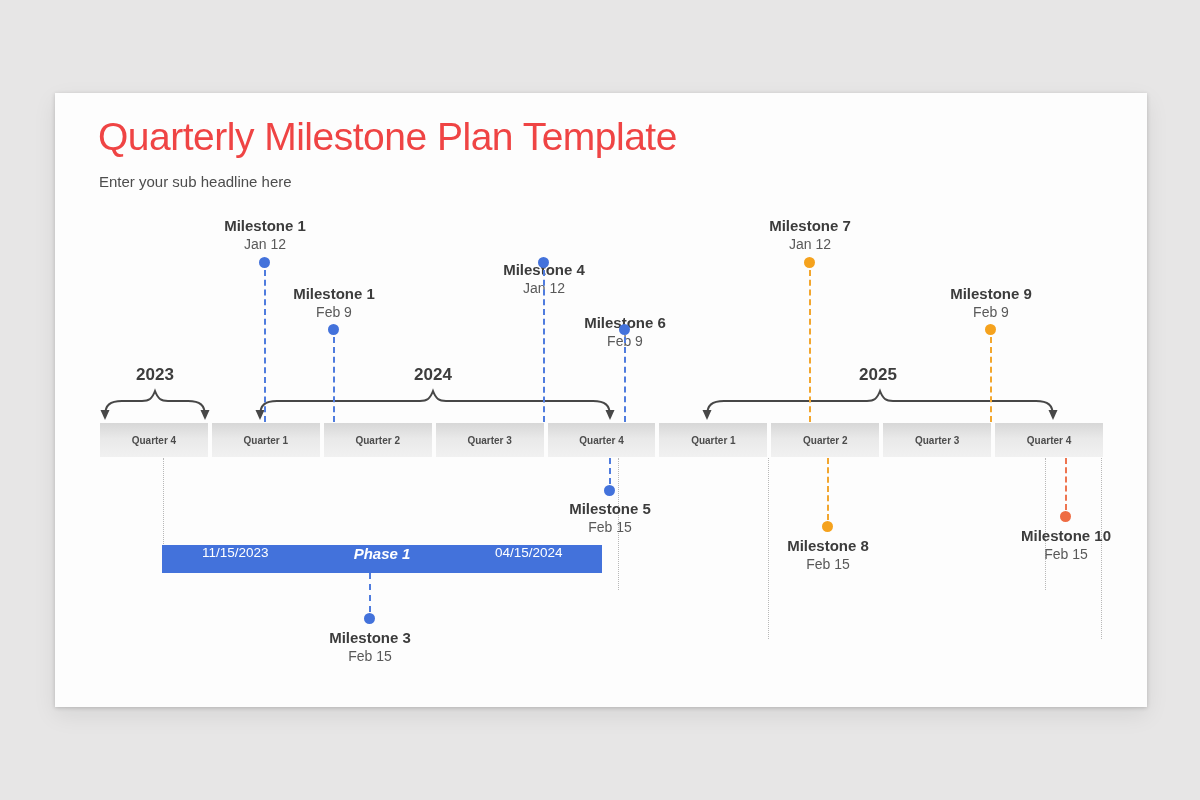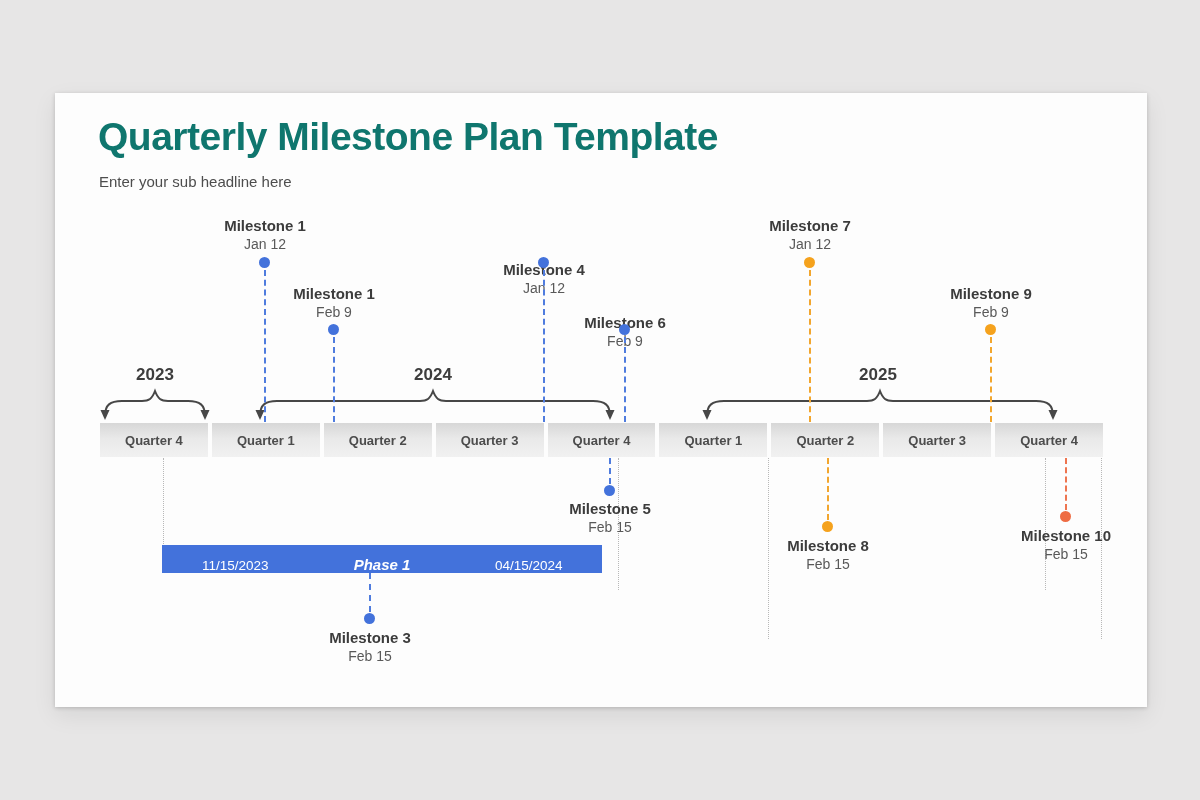--- a/index.html
+++ b/index.html
@@ -9,21 +9,21 @@
     font-family:"Liberation Sans", sans-serif;
     position:relative;overflow:hidden;
   }
   .slide{
     position:absolute;left:55px;top:93px;width:1092px;height:614px;
     background:#fdfdfd;
     box-shadow:0 1px 4px rgba(0,0,0,.18),0 8px 22px rgba(0,0,0,.08);
   }
   .title{
     position:absolute;left:43px;top:22px;margin:0;
-    font-size:39px;font-weight:700;color:#0f766e;letter-spacing:-0.5px;
+    font-size:39px;font-weight:400;color:#ef4444;letter-spacing:-0.5px;
   }
   .subtitle{
     position:absolute;left:44px;top:80px;
     font-size:15px;color:#4d4d4d;
   }
   
   .year{
     position:absolute;top:272px;width:80px;text-align:center;
     font-size:17px;font-weight:bold;color:#3d3d3d;
   }
@@ -32,21 +32,21 @@
   .year-2025{left:783px;}
   .brace{position:absolute;}
   
   .qbar{
     position:absolute;left:45px;top:330px;width:1003px;height:34px;
     display:flex;gap:4px;
   }
   .qcell{
     flex:1;display:flex;align-items:center;justify-content:center;
     background:linear-gradient(180deg,#d7d7d7 0%,#e9e9e9 45%,#f1f1f1 100%);
-    font-size:13px;font-weight:bold;color:#4c4c4c;text-align:center;
+    font-size:10px;font-weight:bold;color:#4c4c4c;text-align:center;
   }
   
   .guide{position:absolute;width:0;border-left:1px dotted #b8b8b8;}
   .g1{left:108px;top:365px;height:88px;}
   .g2{left:563px;top:365px;height:132px;}
   .g3{left:713px;top:365px;height:181px;}
   .g4{left:990px;top:365px;height:132px;}
   .g5{left:1046px;top:365px;height:181px;}
   
   .ms-label{position:absolute;width:150px;text-align:center;}
@@ -55,21 +55,21 @@
   .ms-dot{position:absolute;width:11px;height:11px;border-radius:50%;}
   .ms-line{position:absolute;width:0;}
   .dot-blue{background:#4372DB;}
   .dot-amber{background:#F5A21D;}
   .dot-orange{background:#EE6C43;}
   .line-blue{border-left:2px dashed #4f7cde;}
   .line-amber{border-left:2px dashed #f2a62e;}
   .line-orange{border-left:2px dashed #ee7550;}
   
   .phase{
-    position:absolute;display:flex;align-items:flex-end;color:#ffffff;
+    position:absolute;display:flex;align-items:flex-start;color:#ffffff;
   }
   .phase span{flex:1;text-align:center;}
   .phase .p-start,.phase .p-end{font-size:13.5px;}
   .phase .p-name{font-size:15px;font-weight:bold;font-style:italic;}
   .phase1{left:107px;top:452px;width:440px;height:28px;background:#4372DB;}
   .phase2{left:562px;top:497px;width:428px;height:27px;background:#F5A21D;}
   .phase3{left:713px;top:545px;width:335px;height:26px;background:#F0734A;}
 </style>
 </head>
 <body>

